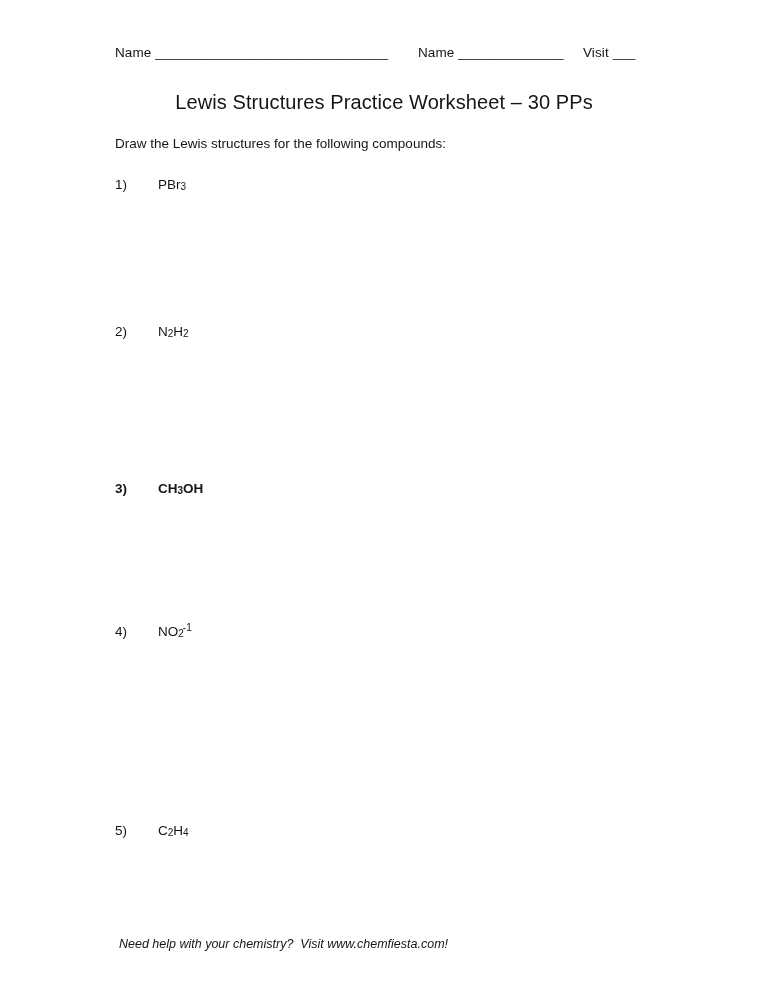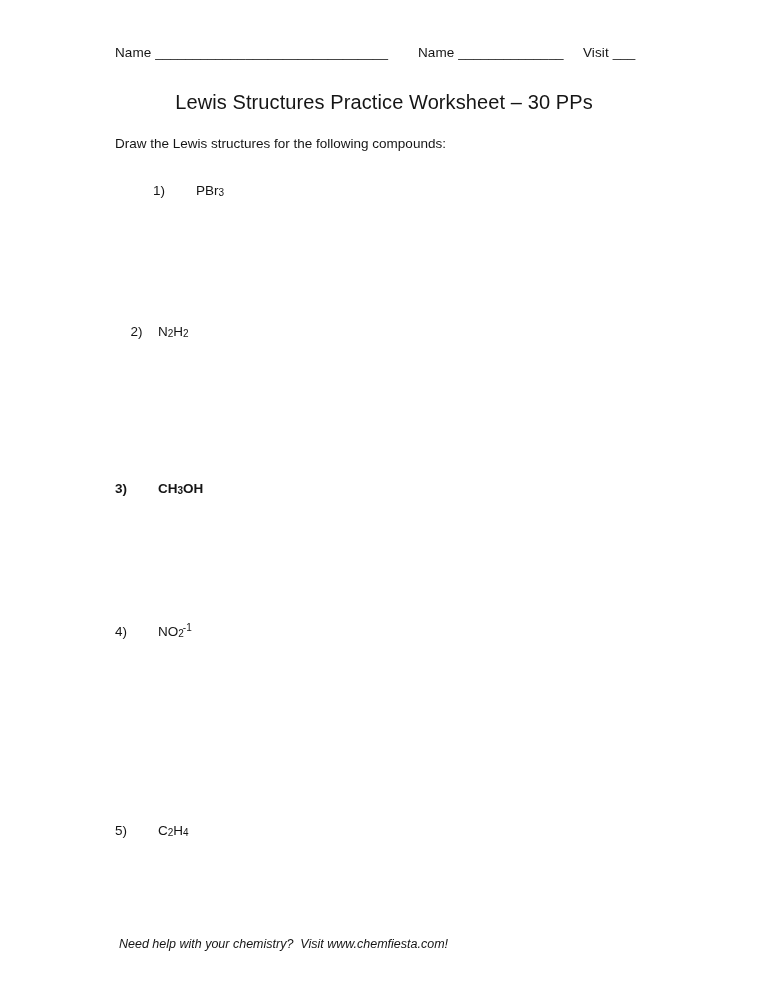--- a/index.html
+++ b/index.html
@@ -56,22 +56,22 @@
   }
 
   
   .problem-row {
     position: absolute;
     left: 115px;
     font-size: 13.5px;
     line-height: 17px;
     white-space: nowrap;
   }
-  .problem-row:nth-of-type(1) { top: 182px; margin-left: 38px; }
-  .problem-row:nth-of-type(2) { top: 323px; text-align: center; }
+  .problem-row:nth-of-type(1) { top: 176px; }
+  .problem-row:nth-of-type(2) { top: 323px; }
   .problem-row:nth-of-type(3) { top: 480px; font-weight: bold; }
   .problem-row:nth-of-type(4) { top: 619px; }
   .problem-row:nth-of-type(5) { top: 822px; }
   .problem-number {
     display: inline-block;
     width: 43px;
   }
   .formula .sub {
     font-size: 10px;
     vertical-align: -1px;

